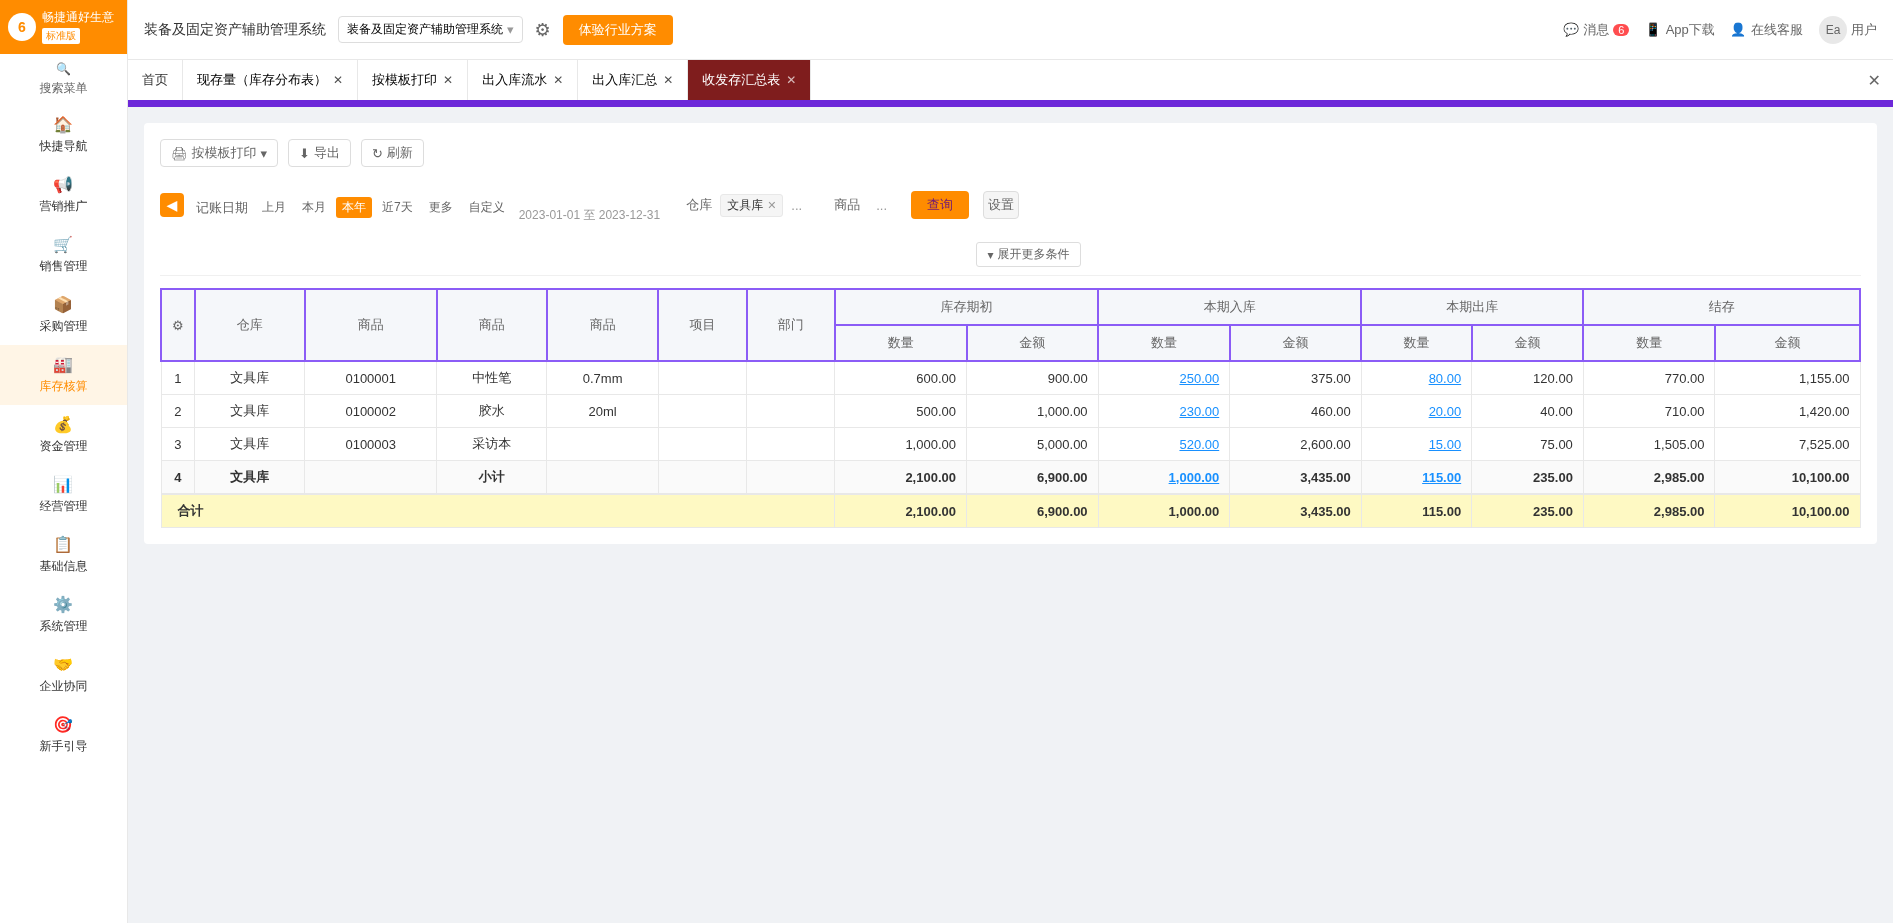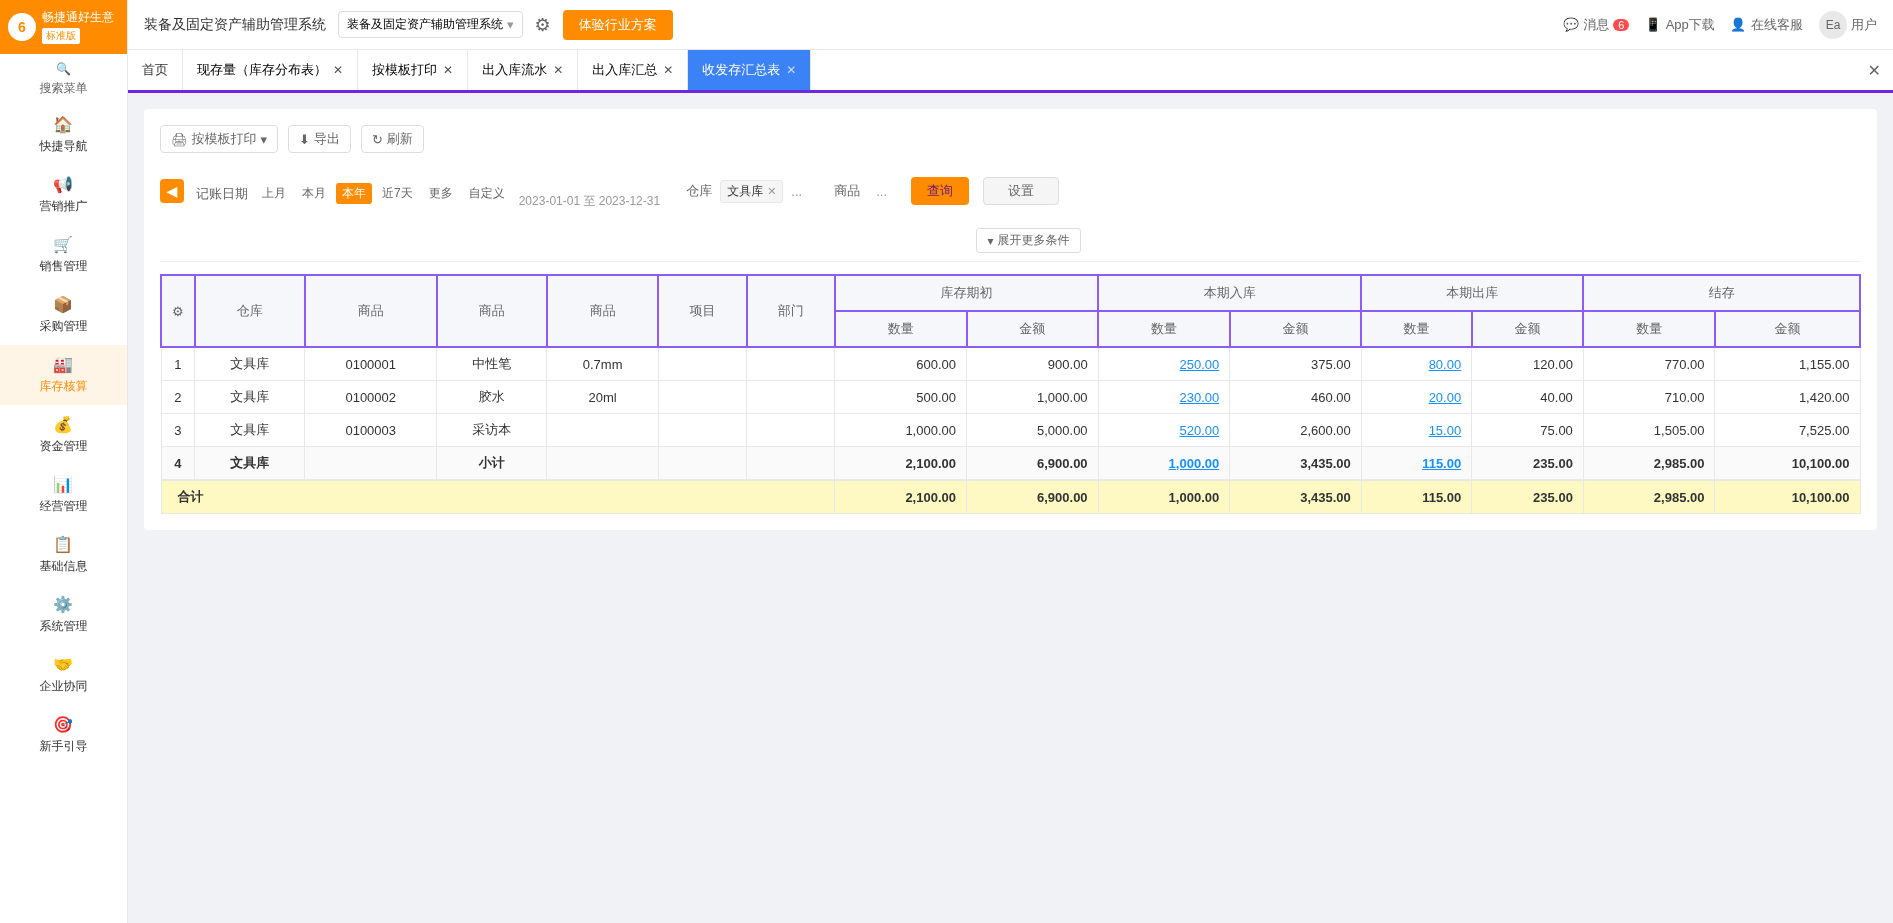--- a/index.html
+++ b/index.html
@@ -13,34 +13,34 @@
     .sidebar-logo-tag { background: #fff; color: #ff8c00; font-size: 10px; padding: 1px 4px; border-radius: 2px; margin-top: 2px; display: inline-block; }
     .sidebar-item { display: flex; flex-direction: column; align-items: center; padding: 10px 6px; cursor: pointer; color: #333; font-size: 12px; gap: 4px; border-bottom: none; }
     .sidebar-item.active { background: #fff5e6; color: #ff8c00; }
     .sidebar-item .icon { font-size: 16px; }
     .sidebar-search { padding: 8px 6px; display: flex; flex-direction: column; align-items: center; gap: 4px; color: #666; font-size: 12px; cursor: pointer; }
 
     
     .main { flex: 1; display: flex; flex-direction: column; overflow: hidden; }
 
     
-    .topbar { background: #fff; height: 50px; display: flex; align-items: center; padding: 0 16px; border-bottom: 1px solid #e8e8e8; gap: 12px; }
+    .topbar { background: #fff; height: 60px; display: flex; align-items: center; padding: 0 16px; border-bottom: 1px solid #e8e8e8; gap: 12px; }
     .topbar-select { display: flex; align-items: center; gap: 4px; border: 1px solid #ddd; border-radius: 4px; padding: 4px 8px; cursor: pointer; font-size: 13px; }
     .topbar-select .arrow { color: #999; }
     .topbar-settings { color: #666; cursor: pointer; font-size: 18px; }
     .topbar-btn { background: #ff8c00; color: #fff; border: none; padding: 6px 16px; border-radius: 4px; cursor: pointer; font-size: 13px; }
     .topbar-right { margin-left: auto; display: flex; align-items: center; gap: 16px; color: #666; font-size: 13px; }
     .topbar-right-item { display: flex; align-items: center; gap: 4px; cursor: pointer; }
     .badge { background: #ff4d4f; color: #fff; border-radius: 10px; padding: 0 5px; font-size: 11px; min-width: 16px; text-align: center; }
     .user-avatar { width: 28px; height: 28px; border-radius: 50%; background: #e8e8e8; display: flex; align-items: center; justify-content: center; font-size: 12px; color: #666; }
 
     
-    .tabbar { background: #fff; display: flex; align-items: center; border-bottom: 3px solid #6d28d9; padding: 0 0 0 0; min-height: 40px; }
+    .tabbar { background: #fff; display: flex; align-items: center; border-bottom: 7px solid #6d28d9; padding: 0 0 0 0; min-height: 40px; }
     .tab { display: flex; align-items: center; padding: 0 14px; height: 40px; cursor: pointer; font-size: 13px; color: #000000; border-right: 1px solid #e8e8e8; gap: 6px; white-space: nowrap; }
-    .tab.active { background: #3b82f6; color: #fff; }
+    .tab.active { background: #7f1d1d; color: #fff; }
     .tab .close { font-size: 12px; opacity: 0.7; }
     .tab.home { color: #333; }
     .tab-close-all { margin-left: auto; padding: 0 12px; color: #666; cursor: pointer; font-size: 16px; }
 
     
     .content { flex: 1; overflow: auto; padding: 16px; background: #f0f2f5; }
     .content-card { background: #fff; border-radius: 4px; padding: 16px; }
 
     
     .page-header { display: flex; align-items: center; justify-content: space-between; margin-bottom: 14px; }
@@ -57,21 +57,21 @@
     .filter-date-btns { display: flex; align-items: center; gap: 4px; }
     .date-btn { padding: 2px 6px; border-radius: 3px; cursor: pointer; font-size: 12px; color: #666; border: none; background: transparent; }
     .date-btn.active { background: #ff8c00; color: #fff; border-radius: 3px; }
     .date-range { font-size: 12px; color: #999; margin-top: 16px; }
     .filter-field-label { color: #666; font-size: 13px; margin-left: 16px; }
     .tag-item { background: #f5f5f5; border: 1px solid #e8e8e8; border-radius: 3px; padding: 2px 6px; font-size: 12px; color: #333; display: flex; align-items: center; gap: 4px; }
     .tag-item .remove { cursor: pointer; color: #999; font-size: 11px; }
     .more-link { color: #999; font-size: 13px; cursor: pointer; }
     .expand-btn { display: flex; align-items: center; gap: 4px; color: #666; font-size: 12px; cursor: pointer; border: 1px solid #ddd; padding: 3px 10px; border-radius: 3px; background: #fff; margin: 0 auto; margin-top: 4px; }
     .query-btn { background: #ff8c00; color: #701a75; border: none; padding: 5px 16px; border-radius: 4px; cursor: pointer; font-size: 13px; }
-    .set-btn { background: #f5f5f5; color: #666; border: 1px solid #ddd; padding: 4px 24px; border-radius: 4px; cursor: pointer; font-size: 13px; }
+    .set-btn { background: #f5f5f5; color: #666; border: 1px solid #ddd; padding: 4px 4px; border-radius: 4px; cursor: pointer; font-size: 13px; }
 
     
     .data-table { width: 100%; border-collapse: collapse; font-size: 13px; }
     .data-table th { background: #f5f7fa; color: #666; font-weight: normal; padding: 8px 10px; border: 2px solid #8b5cf6; text-align: center; white-space: nowrap; }
     .data-table td { padding: 7px 10px; border: 1px solid #e8e8e8; color: #333; text-align: center; white-space: nowrap; }
     .data-table .num { text-align: right; }
     .data-table .link { color: #1890ff; text-decoration: underline; cursor: pointer; }
     .data-table .subtotal td { font-weight: bold; background: #fafafa; }
     .th-group { text-align: center; border-bottom: none; }
     .footer-row { background: #fef9c3; border-top: 2px solid #e8e8e8; }

